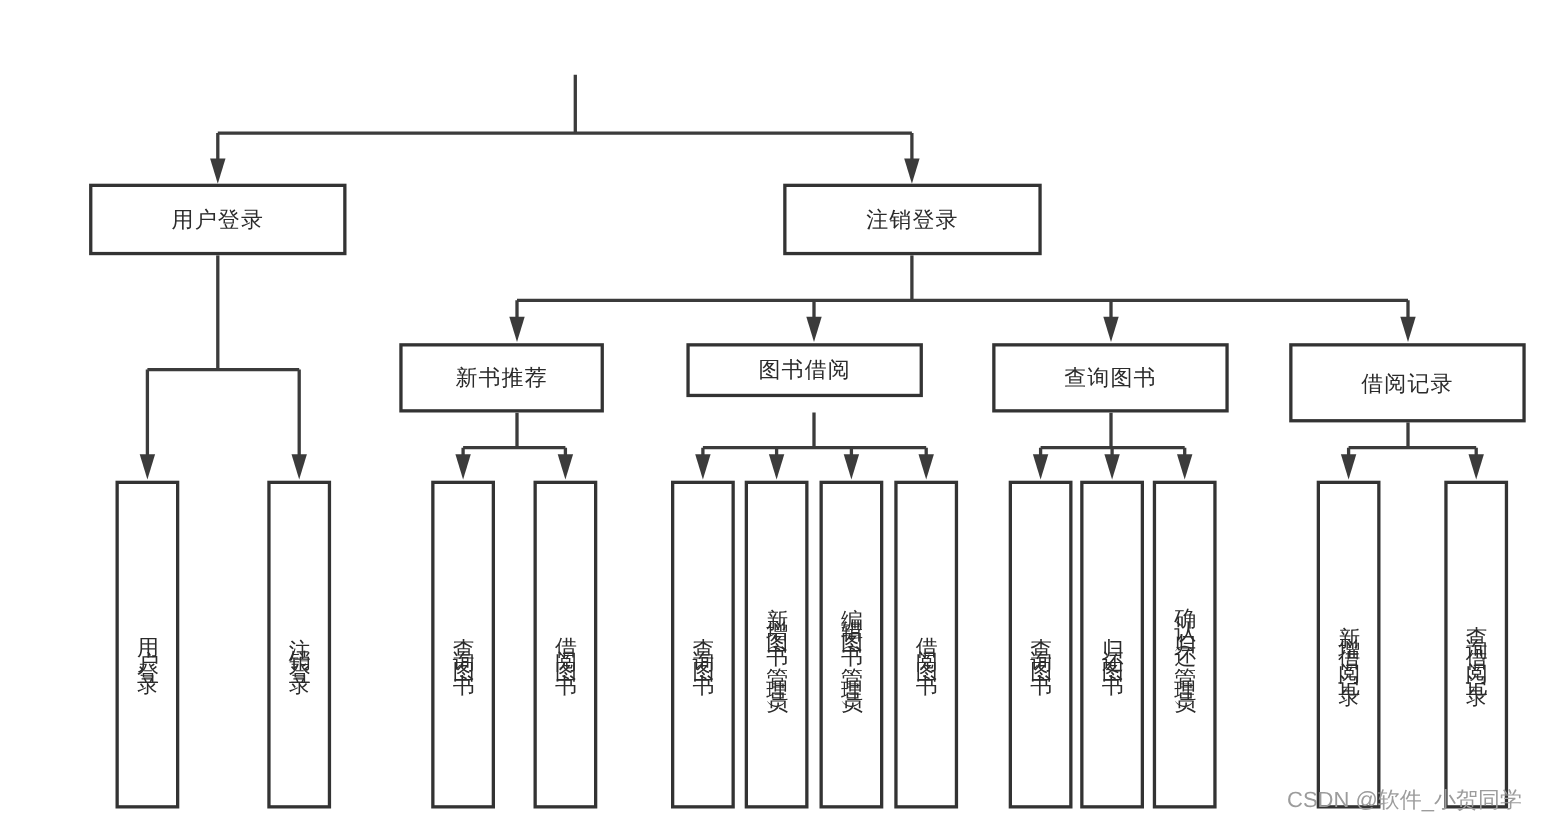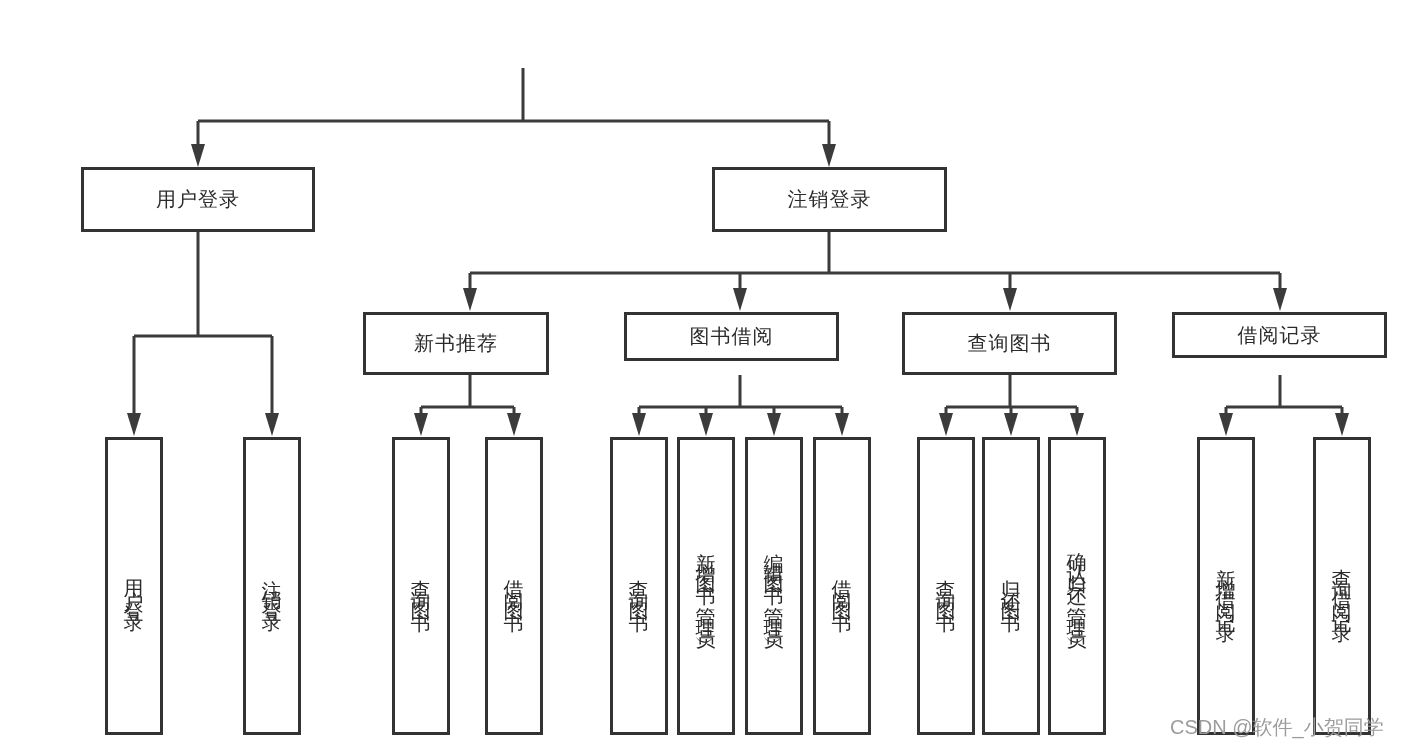--- a/index.html
+++ b/index.html
@@ -75,21 +75,21 @@
     </g>
   </svg>
 
 
   <div class="hbox" style="left:81px;top:167px;width:234px;height:65px">用户登录</div>
   <div class="hbox" style="left:712px;top:167px;width:235px;height:65px">注销登录</div>
 
   <div class="hbox" style="left:363px;top:312px;width:186px;height:63px">新书推荐</div>
   <div class="hbox" style="left:624px;top:312px;width:215px;height:49px">图书借阅</div>
   <div class="hbox" style="left:902px;top:312px;width:215px;height:63px">查询图书</div>
-  <div class="hbox" style="left:1172px;top:312px;width:215px;height:46px">借阅记录</div>
+  <div class="hbox" style="left:1172px;top:312px;width:215px;height:72px">借阅记录</div>
 
   <div class="vbox" style="left:105px;top:437px;width:58px;height:298px">用户登录</div>
   <div class="vbox" style="left:243px;top:437px;width:58px;height:298px">注销登录</div>
 
   <div class="vbox" style="left:392px;top:437px;width:58px;height:298px">查询图书</div>
   <div class="vbox" style="left:485px;top:437px;width:58px;height:298px">借阅图书</div>
 
   <div class="vbox" style="left:610px;top:437px;width:58px;height:298px">查询图书</div>
   <div class="vbox" style="left:677px;top:437px;width:58px;height:298px">新增图书（管理员）</div>
   <div class="vbox" style="left:745px;top:437px;width:58px;height:298px">编辑图书（管理员）</div>

